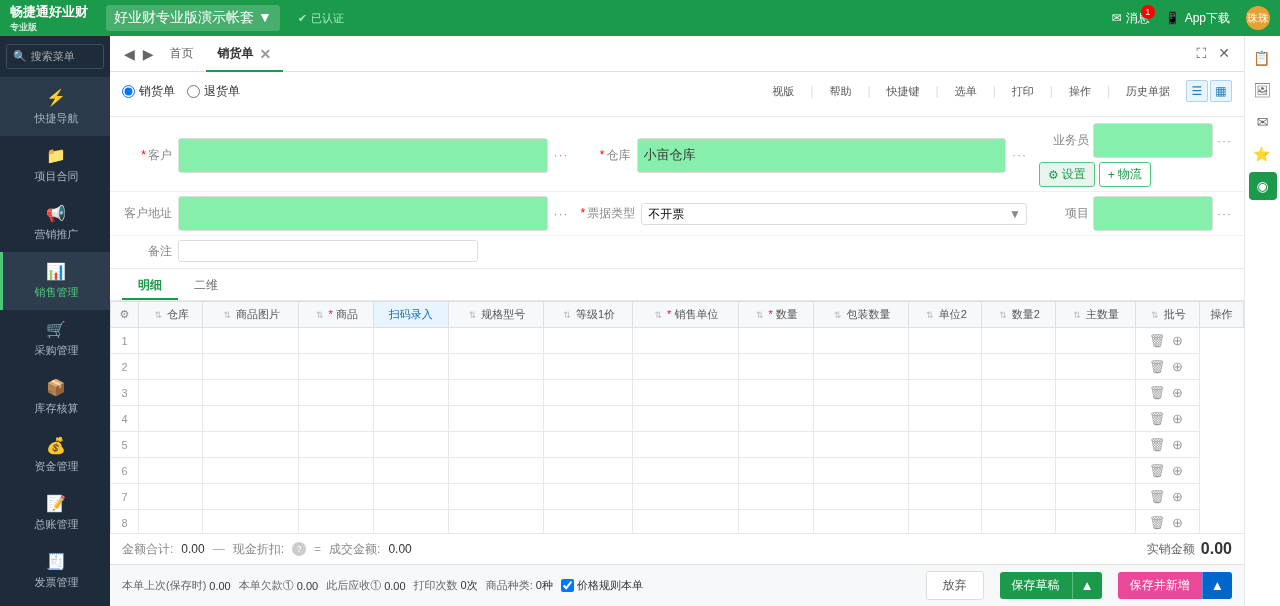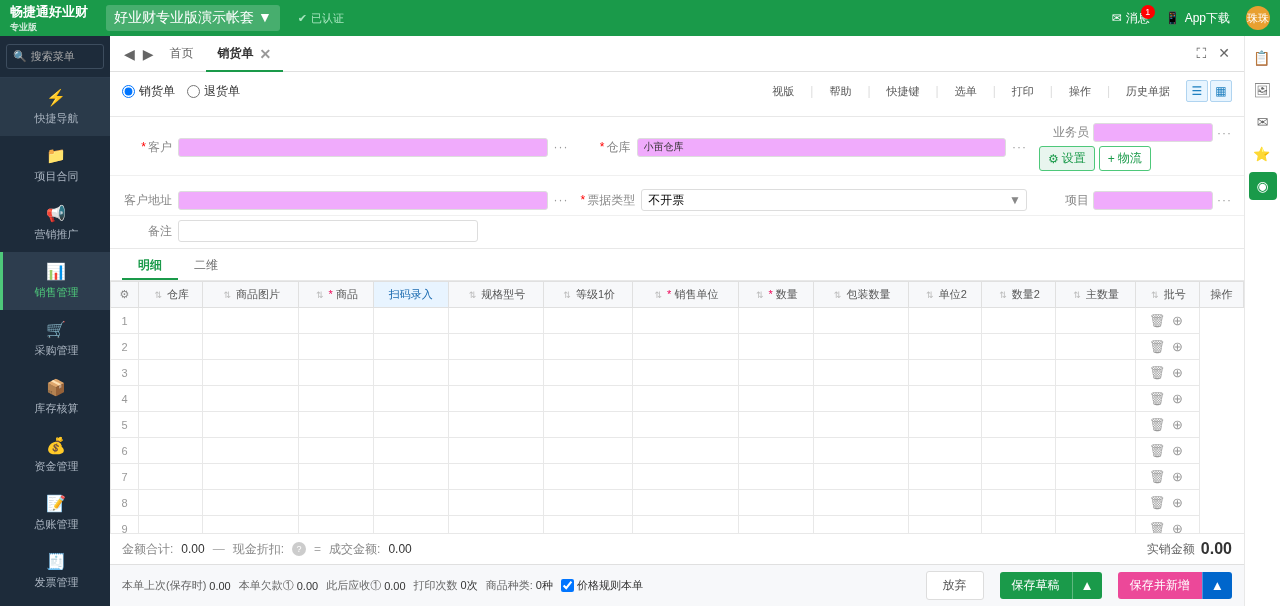--- a/index.html
+++ b/index.html
@@ -51,21 +51,21 @@
     .doc-meta { display: flex; align-items: center; gap: 16px; font-size: 12px; color: #555; }
     .doc-meta-label { color: #888; }
     .doc-meta-value { color: #333; font-weight: 500; }
     .toolbar-right { margin-left: auto; display: flex; align-items: center; gap: 8px; }
     .toolbar-btn { display: flex; align-items: center; gap: 3px; padding: 2px 8px; font-size: 11px; color: #555; cursor: pointer; border: none; background: transparent; }
     .btn-group-right { display: flex; align-items: center; gap: 2px; }
     .icon-btn-sm { width: 22px; height: 22px; display: flex; align-items: center; justify-content: center; background: #e8f5ff; border: 1px solid #b0d4f0; border-radius: 2px; cursor: pointer; font-size: 12px; color: #2080c0; }
     .form-row { display: flex; align-items: center; gap: 6px; }
     .form-label { color: #888; font-size: 12px; white-space: nowrap; min-width: 50px; text-align: right; }
     .required::before { content: '*'; color: red; margin-right: 2px; }
-    .form-input { flex: 1; border: 1px solid #ddd; border-radius: 3px; padding: 3px 6px; font-size: 10px; color: #333; background: #f0abfc; min-width: 0; }
+    .form-input { flex: 1; border: 1px solid #ddd; border-radius: 3px; padding: 9px 6px; font-size: 13px; color: #333; background: #86efac; min-width: 0; }
     .form-select-wrapper { flex: 1; display: flex; align-items: center; position: relative; }
     .form-select { width: 100%; border: 1px solid #ddd; border-radius: 3px; padding: 3px 24px 3px 6px; font-size: 12px; background: #fff; appearance: none; cursor: pointer; }
     .select-arrow { position: absolute; right: 6px; color: #888; pointer-events: none; }
     .setting-btn { background: #e8f5ee; border: 1px solid #4ec87a; color: #1a9a4a; padding: 3px 8px; border-radius: 3px; font-size: 12px; cursor: pointer; display: flex; align-items: center; gap: 3px; }
     .add-btn { background: #fff; border: 1px solid #4ec87a; color: #1a9a4a; padding: 3px 8px; border-radius: 3px; font-size: 12px; cursor: pointer; display: flex; align-items: center; gap: 3px; }
     .remark-row { padding: 4px 12px 6px; display: flex; align-items: center; gap: 6px; border-bottom: 1px solid #e8e8e8; flex-shrink: 0; }
     .remark-input { flex: 1; max-width: 300px; border: 1px solid #ddd; border-radius: 3px; padding: 3px 6px; font-size: 12px; }
 
     
     .detail-tabs { display: flex; align-items: center; padding: 4px 12px 0; border-bottom: 1px solid #e8e8e8; flex-shrink: 0; }
@@ -281,21 +281,21 @@
                 <span>设置</span>
               </button>
               <button class="add-btn">
                 <span>+</span>
                 <span>物流</span>
               </button>
             </div>
           </div>
         </div>
 
-        <div style="display:grid; grid-template-columns: 1fr 1fr auto; gap:6px 12px; padding:4px 12px 4px; flex-shrink:0; background:#fff; border-bottom:1px solid #f0f0f0;margin-top:9px;">
+        <div style="display:grid; grid-template-columns: 1fr 1fr auto; gap:6px 12px; padding:4px 12px 4px; flex-shrink:0; background:#fff; border-bottom:1px solid #f0f0f0;">
           <div class="form-row">
             <span class="form-label">客户地址</span>
             <input class="form-input" style="flex: 1 1 0%;" type="text">
             <span class="dots">···</span>
           </div>
           <div class="form-row">
             <span class="form-label required">票据类型</span>
             <div class="form-select-wrapper">
               <select class="form-select">
                 <option>不开票</option>

